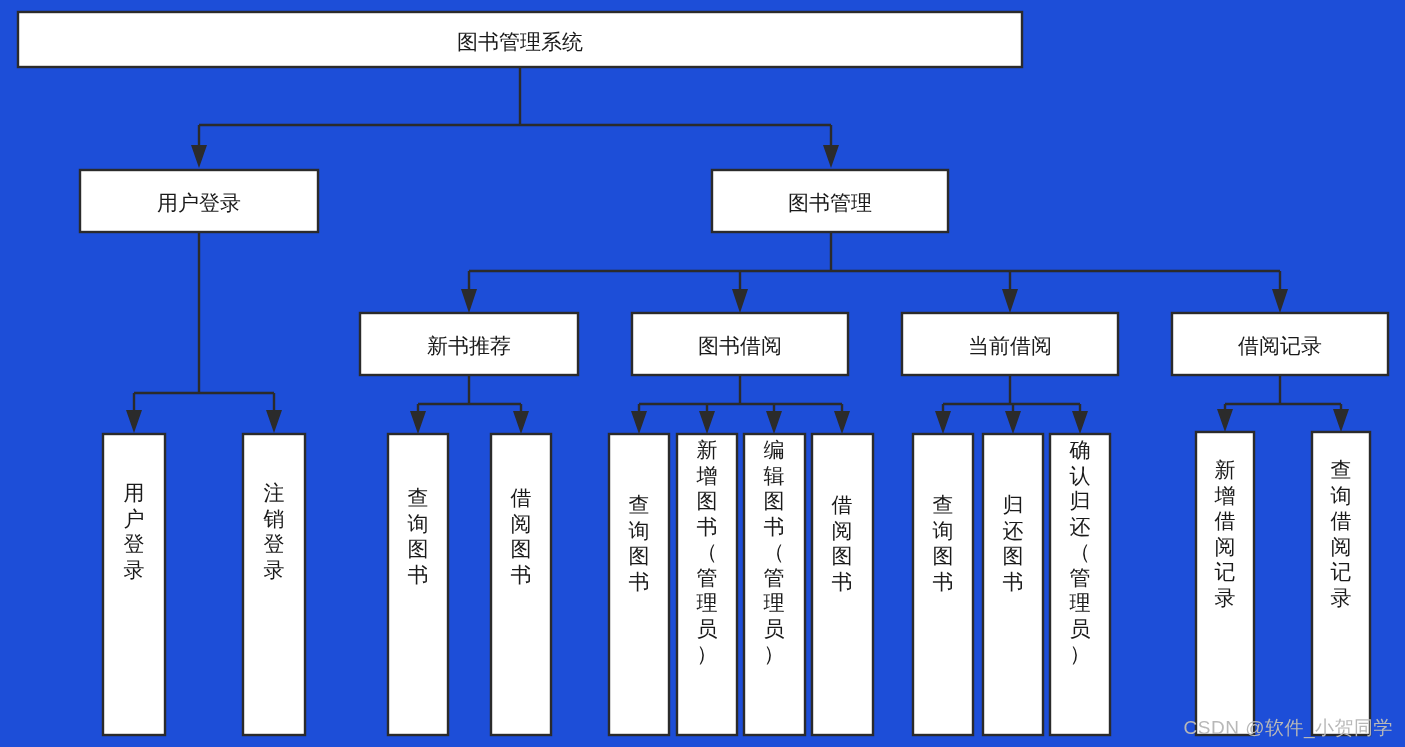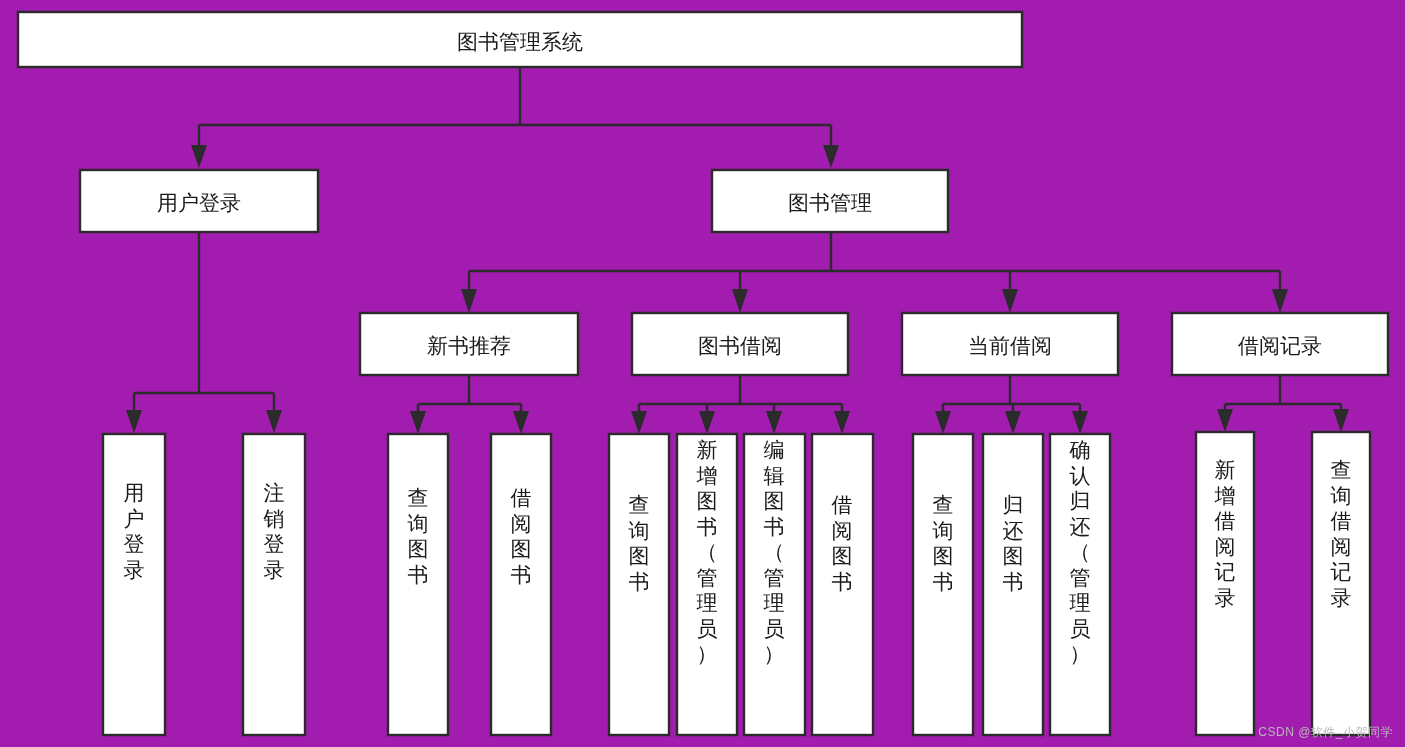--- a/index.html
+++ b/index.html
@@ -10,21 +10,21 @@
   body {
     width: 1405px;
     height: 747px;
     font-family: "Liberation Sans", sans-serif;
     overflow: hidden;
   }
   #diagram-root {
     position: relative;
     width: 1405px;
     height: 747px;
-    background: #a21caf;
+    background: #1d4ed8;
   }
   svg#tree {
     position: absolute;
     left: 0;
     top: 0;
     width: 1405px;
     height: 747px;
     display: block;
   }
   .node-box {
@@ -52,21 +52,21 @@
     fill: #1a1a1a;
     font-family: "Liberation Sans", sans-serif;
     font-size: 21px;
     text-anchor: middle;
   }
   .watermark {
     position: absolute;
     right: 12px;
     bottom: 6px;
     font-family: "Liberation Sans", sans-serif;
-    font-size: 12px;
+    font-size: 19px;
     color: #b8b8b8;
     letter-spacing: 0.5px;
     white-space: nowrap;
     user-select: none;
   }
 </style>
 </head>
 <body>
 
 <div id="diagram-root">

